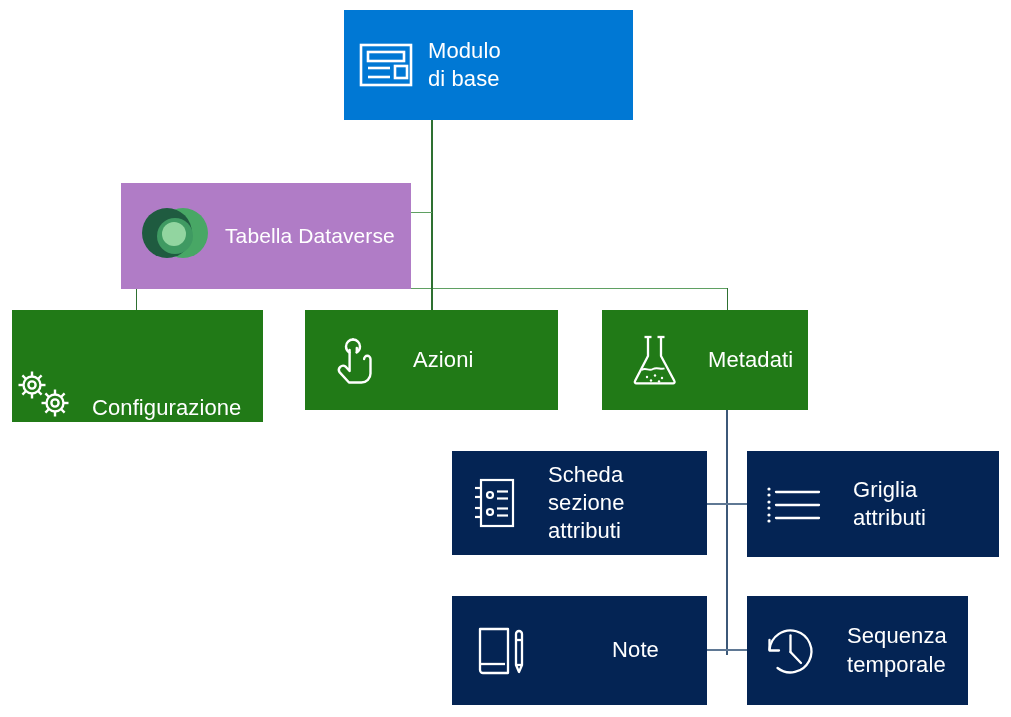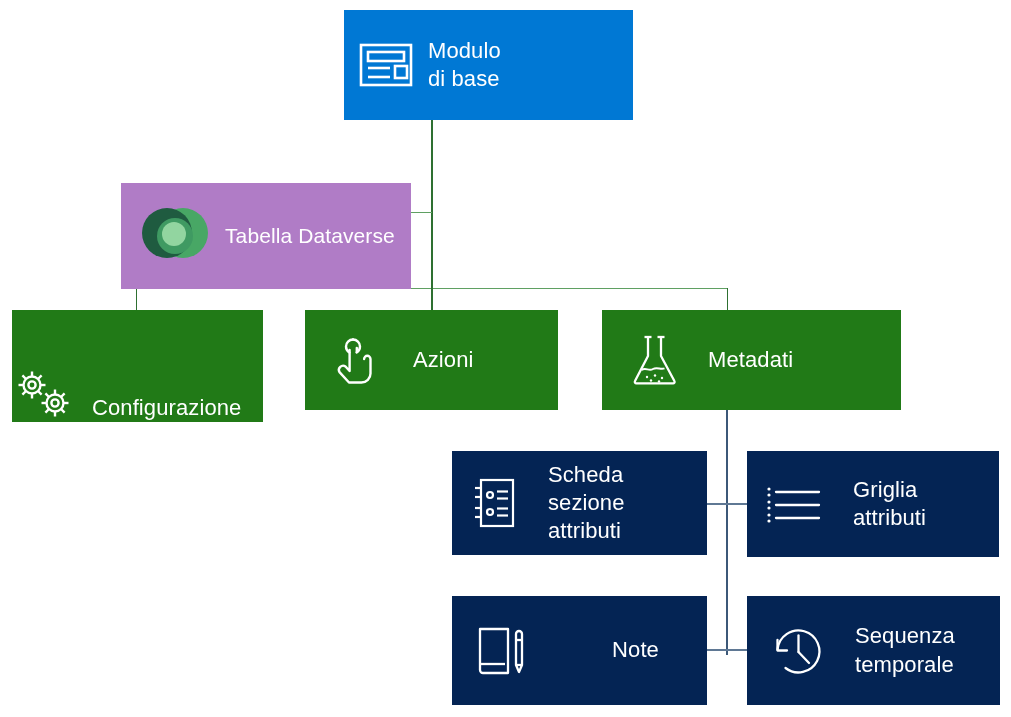--- a/index.html
+++ b/index.html
@@ -67,21 +67,21 @@
   }
   #node-configurazione .label { padding-left: 14px; }
 
   #node-azioni {
     left: 305px; top: 310px; width: 253px; height: 100px;
     padding-left: 30px;
   }
   #node-azioni .label { padding-left: 30px; }
 
   #node-metadati {
-    left: 602px; top: 310px; width: 299px; height: 100px;
+    left: 602px; top: 310px; width: 206px; height: 100px;
     padding-left: 28px;
   }
   #node-metadati .label { padding-left: 26px; }
 
   #node-scheda-sezione-attributi {
     left: 452px; top: 451px; width: 255px; height: 104px;
     padding-left: 18px;
   }
   #node-scheda-sezione-attributi .label { padding-left: 28px; }
 
@@ -92,22 +92,22 @@
   #node-griglia-secondaria .label { padding-left: 30px; }
 
   #node-note {
     left: 452px; top: 596px; width: 255px; height: 109px;
     padding-left: 22px;
     text-align: center;
   }
   #node-note .label { padding-left: 32px; }
 
   #node-sequenza-temporale {
-    left: 747px; top: 596px; width: 253px; height: 109px;
-    padding-left: 20px;
+    left: 747px; top: 596px; width: 221px; height: 109px;
+    padding-left: 12px;
   }
   #node-sequenza-temporale .label { padding-left: 28px; }
 
   
   .conn {
     position: absolute;
   }
   .conn-v-green { background: #2e7031; width: 2px; }
   .conn-h-green { background: #5fa062; height: 1px; }
   .conn-v-navy  { background: #3c5878; width: 2px; }

